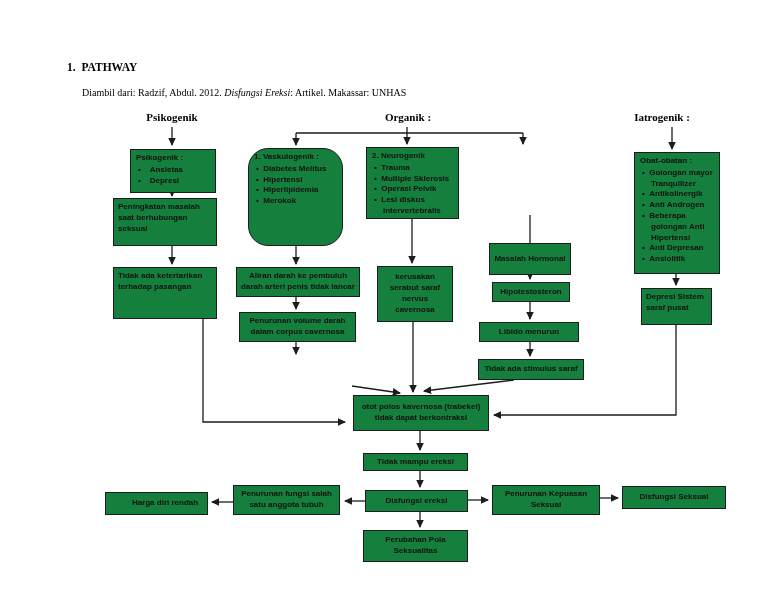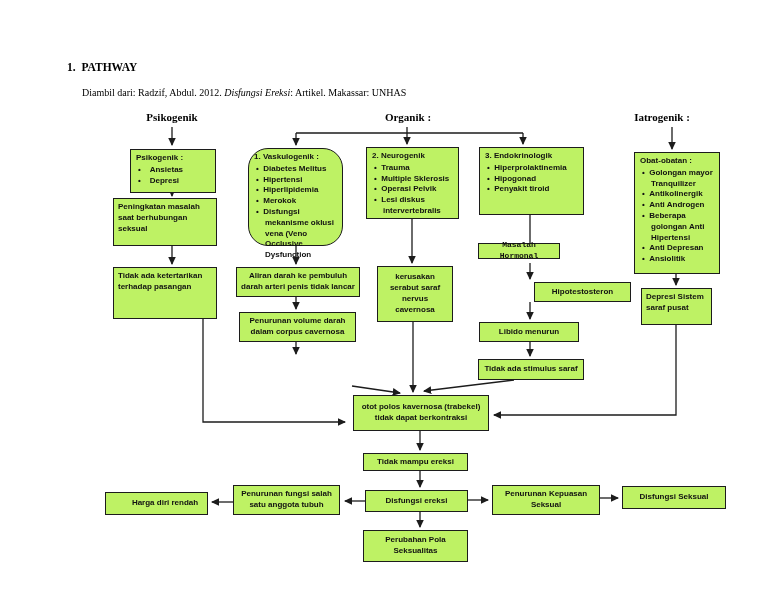--- a/index.html
+++ b/index.html
@@ -15,21 +15,21 @@
   .citation {
     position:absolute; left:82px; top:87px;
     font-family:"Liberation Serif", serif; font-size:10px; color:#000; white-space:nowrap;
   }
   .citation .it { font-style:italic; }
   .col-header {
     position:absolute; font-family:"Liberation Serif", serif; font-weight:bold;
     font-size:11px; color:#000; white-space:nowrap; transform:translateX(-50%);
   }
   .box {
-    position:absolute; border:1.4px solid #1c1c1c; background:#bef264;
+    position:absolute; border:1.4px solid #1c1c1c; background:#15803d;
     box-sizing:border-box; font-size:8px; font-weight:bold; line-height:1.35;
     padding:3px 4px; color:#111;
   }
   .box.ctr { display:flex; align-items:center; justify-content:center; text-align:center; padding:2px 3px; }
   .bt { margin:0 0 1px 1px; white-space:nowrap; }
   ul.blist { margin:0; padding:0 0 0 3px; list-style:none; }
   ul.blist li { padding-left:9px; text-indent:-9px; }
   ul.blist li::before { content:"\2022\00a0\00a0"; }
   ul.blist.wide li { padding-left:14px; text-indent:-14px; }
   ul.blist.wide li::before { content:"\2022\00a0\00a0\00a0\00a0"; }
@@ -104,38 +104,29 @@
   <div class="box" style="left:113px; top:198px; width:104px; height:48px;">Peningkatan masalah saat berhubungan seksual</div>
   <div class="box" style="left:113px; top:267px; width:104px; height:52px;">Tidak ada ketertarikan terhadap pasangan</div>
 
   <div class="box" style="left:248px; top:148px; width:95px; height:98px;border-radius:20px;">
     <div class="bt">1.   Vaskulogenik :</div>
     <ul class="blist">
       <li>Diabetes Melitus</li>
       <li>Hipertensi</li>
       <li>Hiperlipidemia</li>
       <li>Merokok</li>
-      <li>Disfungsi mekanisme oklusi vena (Veno Occlusive Dysfunction</li>
     </ul>
   </div>
   <div class="box" style="left:366px; top:147px; width:93px; height:72px;">
     <div class="bt">2.  Neurogenik</div>
     <ul class="blist">
       <li>Trauma</li>
       <li>Multiple Sklerosis</li>
       <li>Operasi Pelvik</li>
       <li>Lesi diskus intervertebralis</li>
-    </ul>
-  </div>
-  <div class="box" style="left:479px; top:147px; width:105px; height:68px;">
-    <div class="bt">3. Endokrinologik</div>
-    <ul class="blist">
-      <li>Hiperprolaktinemia</li>
-      <li>Hipogonad</li>
-      <li>Penyakit tiroid</li>
     </ul>
   </div>
 
   <div class="box" style="left:634px; top:152px; width:86px; height:122px;">
     <div class="bt">Obat-obatan :</div>
     <ul class="blist">
       <li>Golongan mayor Tranquilizer</li>
       <li>Antikolinergik</li>
       <li>Anti Androgen</li>
       <li>Beberapa golongan Anti Hipertensi</li>
@@ -143,22 +134,22 @@
       <li>Ansiolitik</li>
     </ul>
   </div>
   <div class="box" style="left:641px; top:288px; width:71px; height:37px;">Depresi Sistem saraf pusat</div>
 
   <div class="box ctr" style="left:236px; top:267px; width:124px; height:30px;">Aliran darah ke pembuluh darah arteri penis tidak lancar</div>
   <div class="box ctr" style="left:239px; top:312px; width:117px; height:30px;">Penurunan volume darah dalam corpus cavernosa</div>
 
   <div class="box ctr" style="left:377px; top:266px; width:76px; height:56px;">kerusakan serabut saraf nervus cavernosa</div>
 
-  <div class="box ctr" style="left:478px; top:243px; width:82px; height:16px;font-family:Liberation Mono, monospace;">Masalah Hormonal</div>
-  <div class="box ctr" style="left:492px; top:282px; width:97px; height:20px;margin-left:42px;">Hipotestosteron</div>
+  <div class="box ctr" style="left:489px; top:243px; width:82px; height:32px;">Masalah Hormonal</div>
+  <div class="box ctr" style="left:492px; top:282px; width:78px; height:20px;">Hipotestosteron</div>
   <div class="box ctr" style="left:479px; top:322px; width:100px; height:20px;">Libido menurun</div>
   <div class="box ctr" style="left:478px; top:359px; width:106px; height:21px;">Tidak ada stimulus saraf</div>
 
   <div class="box ctr" style="left:353px; top:395px; width:136px; height:36px;">otot polos kavernosa (trabekel) tidak dapat berkontraksi</div>
   <div class="box ctr" style="left:363px; top:453px; width:105px; height:18px;">Tidak mampu ereksi</div>
   <div class="box ctr" style="left:365px; top:490px; width:103px; height:22px;">Disfungsi ereksi</div>
   <div class="box ctr" style="left:363px; top:530px; width:105px; height:32px;">Perubahan Pola Seksualitas</div>
 
   <div class="box ctr" style="left:105px; top:492px; width:103px; height:23px;padding-left:20px;">Harga diri rendah</div>
   <div class="box ctr" style="left:233px; top:485px; width:107px; height:30px;">Penurunan fungsi salah satu anggota tubuh</div>

